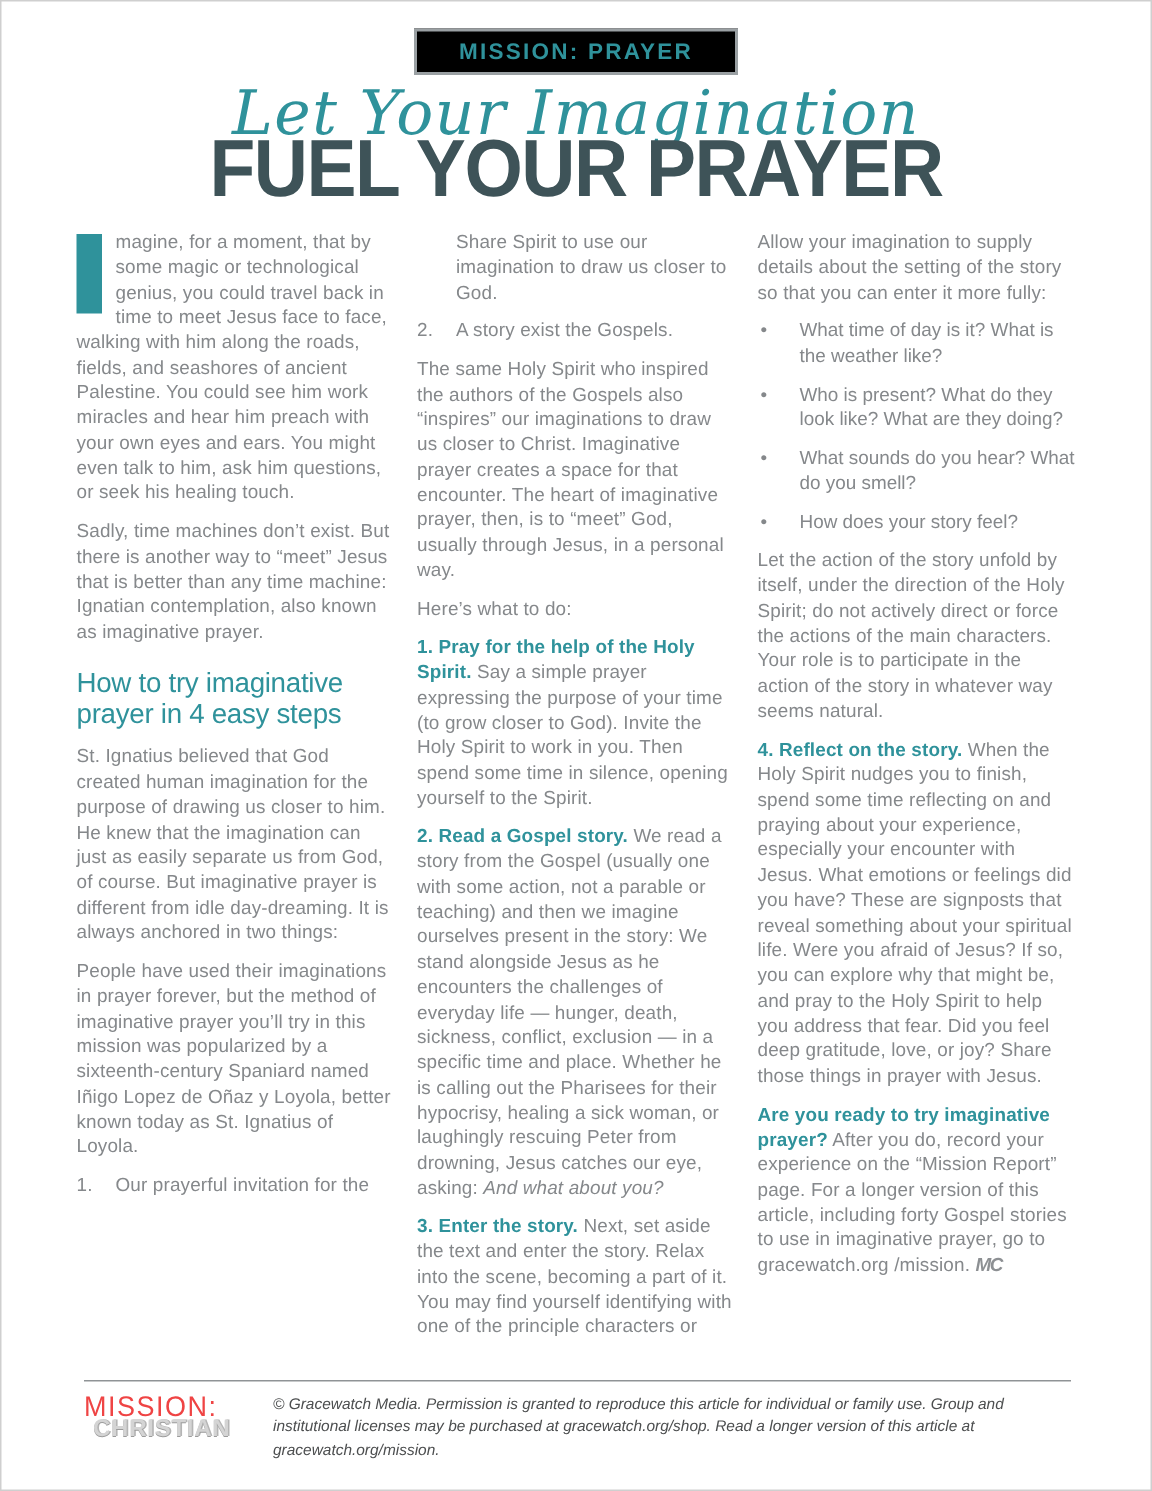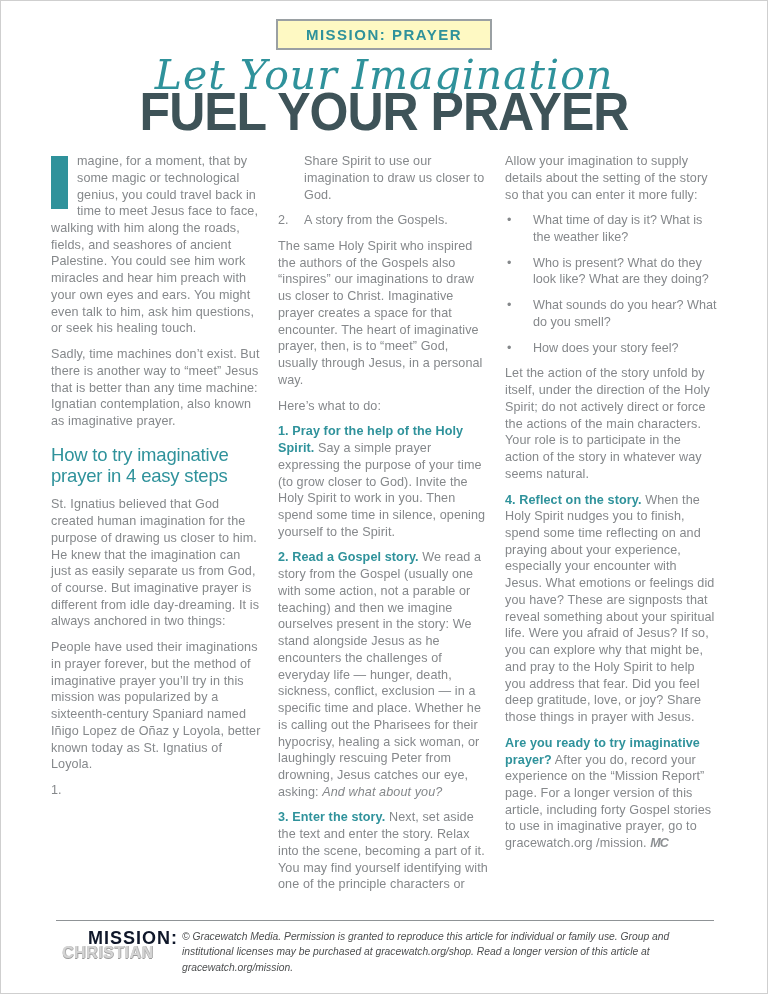--- a/index.html
+++ b/index.html
@@ -7,21 +7,21 @@
   .page {
     width:768px; height:994px; margin:0 auto; position:relative;
     background:#ffffff; border:1px solid #cfcfcf; overflow:hidden;
     font-family:"Liberation Sans", sans-serif;
   }
   
   .badge-row { display:flex; justify-content:center; margin-top:18px; }
   .badge {
     border:2px solid #9aa0a3; padding:5px 28px;
     font-size:15px; font-weight:bold; letter-spacing:1.5px;
-    color:var(--teal); background:#fef9c3;
+    color:var(--teal); background:#000000;
   }
   .title-script {
     text-align:center; margin-top:4px;
     font-family:"DejaVu Serif", serif; font-style:italic;
     font-size:41px; color:var(--teal); line-height:1.05;
     letter-spacing:1px;
   }
   .title-main {
     text-align:center; margin-top:-10px;
     font-size:50px; font-weight:bold; letter-spacing:-1px;
@@ -58,22 +58,22 @@
   .bullet-item .dot { flex:0 0 14px; padding-left:2px; }
   .bullet-item .b-text { flex:1; padding-left:14px; }
   
   .footer {
     position:absolute; left:55px; right:53px; bottom:18px;
     border-top:1.5px solid #8f9396; padding-top:8px;
     display:flex; align-items:flex-start;
   }
   .footer-logo { flex:0 0 122px; line-height:1; }
   .footer-logo .l1 {
-    font-size:18px; font-weight:bold; color:#0f172a; letter-spacing:1px;
-    transform:scaleY(1.05); display:block;text-align:right;
+    font-size:18px; font-weight:normal; color:#ef4444; letter-spacing:1px;
+    transform:scaleY(1.05); display:block;
   }
   .footer-logo .l2 {
     font-size:16px; font-weight:bold; color:#d4d4d4; letter-spacing:0.5px;
     text-shadow:0 1px 0 #9b9b9b, 1px 0 0 #b5b5b5; display:block; margin-top:-2px;
     padding-left:6px;
   }
   .fine-print {
     flex:1; font-style:italic; font-size:10.3px; line-height:1.5;
     color:#4c4e4f; padding-left:4px;
   }
@@ -96,28 +96,29 @@
       <p>
         <span class="dropcap">I</span>
         <span>magine, for a moment, that by some magic or technological genius, you could travel back in time to meet Jesus face to face, walking with him along the roads, fields, and seashores of ancient Palestine. You could see him work miracles and hear him preach with your own eyes and ears. You might even talk to him, ask him questions, or seek his healing touch.</span>
       </p>
       <p>Sadly, time machines don’t exist. But there is another way to “meet” Jesus that is better than any time machine: Ignatian contemplation, also known as imaginative prayer.</p>
       <h2 class="section-heading">How to try imaginative prayer in 4 easy steps</h2>
       <p>St. Ignatius believed that God created human imagination for the purpose of drawing us closer to him. He knew that the imagination can just as easily separate us from God, of course. But imaginative prayer is different from idle day-dreaming. It is always anchored in two things:</p>
       <p>People have used their imaginations in prayer forever, but the method of imaginative prayer you’ll try in this mission was popularized by a sixteenth-century Spaniard named Iñigo Lopez de Oñaz y Loyola, better known today as St. Ignatius of Loyola.</p>
       <div class="li">
         <span class="num">1.</span>
+        <span class="li-text">Our prayerful invitation for the</span>
       </div>
     </div>
 
     <div class="col">
       <p class="li-cont">Share Spirit to use our imagination to draw us closer to God.</p>
       <div class="li">
         <span class="num">2.</span>
-        <span class="li-text">A story from the Gospels.</span>
+        <span class="li-text">A story exist the Gospels.</span>
       </div>
       <p>The same Holy Spirit who inspired the authors of the Gospels also “inspires” our imaginations to draw us closer to Christ. Imaginative prayer creates a space for that encounter. The heart of imaginative prayer, then, is to “meet” God, usually through Jesus, in a personal way.</p>
       <p>Here’s what to do:</p>
       <p>
         <span class="lead">1. Pray for the help of the Holy Spirit.</span>
         <span> Say a simple prayer expressing the purpose of your time (to grow closer to God). Invite the Holy Spirit to work in you. Then spend some time in silence, opening yourself to the Spirit.</span>
       </p>
       <p>
         <span class="lead">2. Read a Gospel story.</span>
         <span> We read a story from the Gospel (usually one with some action, not a parable or teaching) and then we imagine ourselves present in the story: We stand alongside Jesus as he encounters the challenges of everyday life — hunger, death, sickness, conflict, exclusion — in a specific time and place. Whether he is calling out the Pharisees for their hypocrisy, healing a sick woman, or laughingly rescuing Peter from drowning, Jesus catches our eye, asking: </span>

